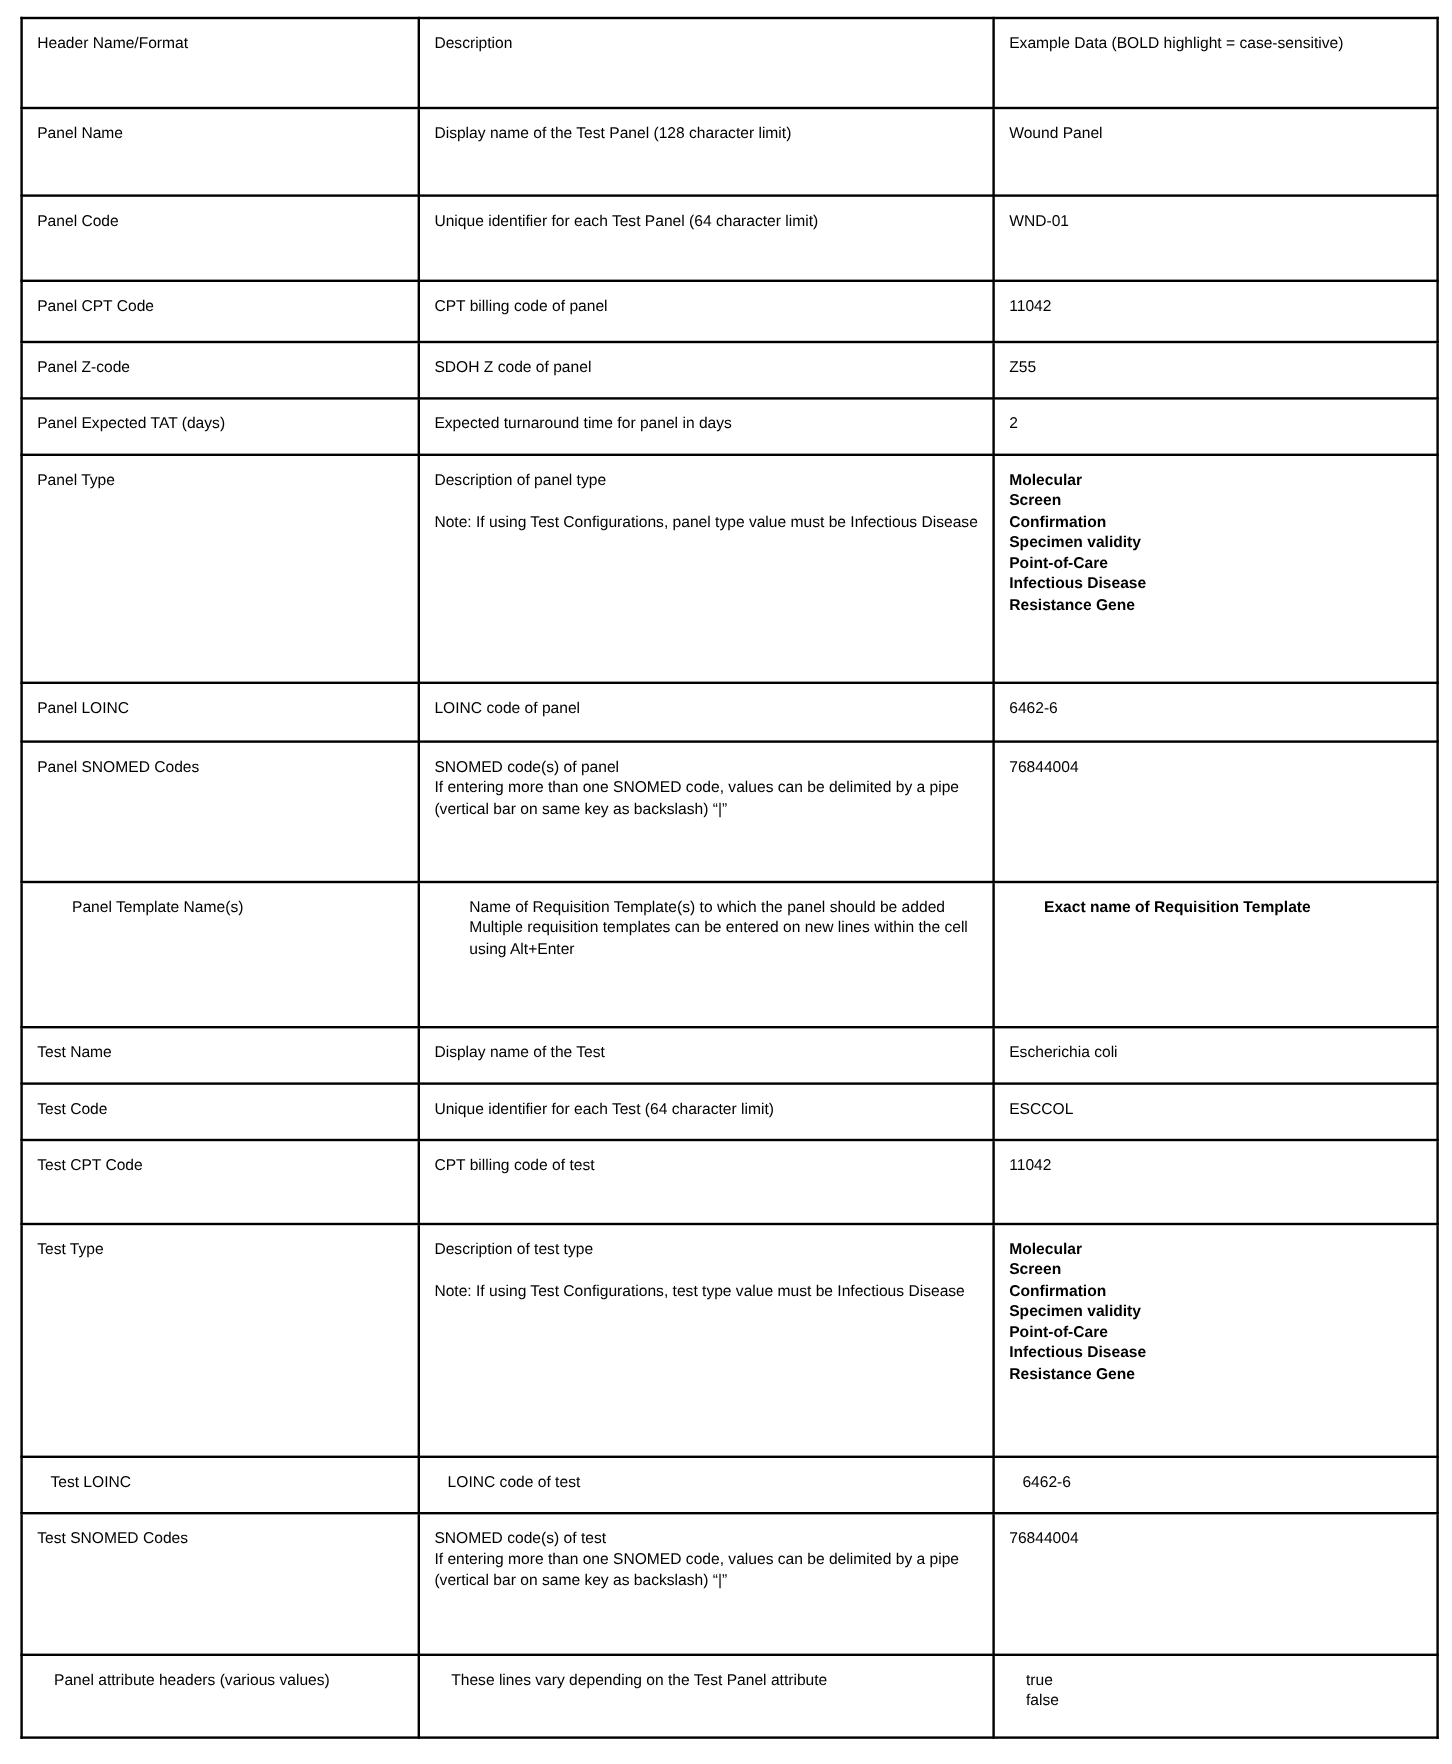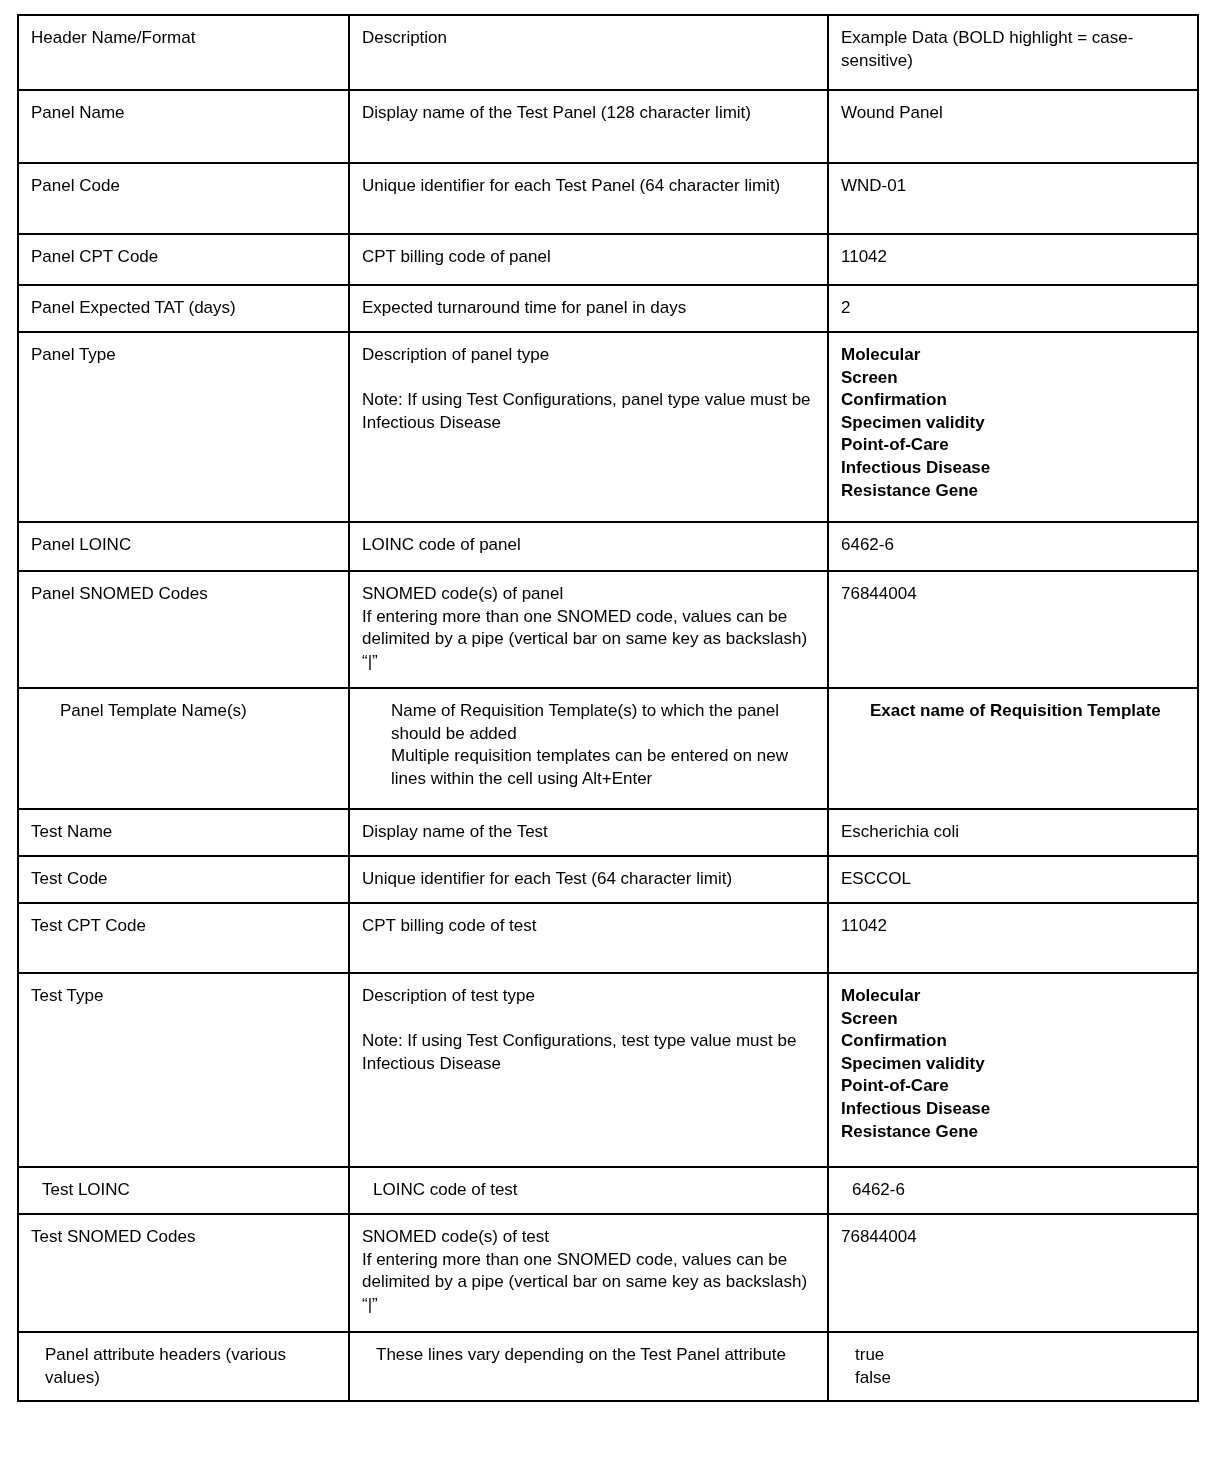--- a/index.html
+++ b/index.html
@@ -26,21 +26,21 @@
     top: 14px;
     width: 1180px;
     border-collapse: collapse;
     table-layout: fixed;
   }
   table.spec-table td,
   table.spec-table th {
     border: 2px solid #000000;
     vertical-align: top;
     padding: 11px 12px 10px 12px;
-    font-size: 17px;
+    font-size: 13px;
     line-height: 1.33;
     text-align: left;
     font-weight: normal;
   }
   col.c-name  { width: 331px; }
   col.c-desc  { width: 479px; }
   col.c-data  { width: 370px; }
 
   thead th {
     font-weight: bold;
@@ -107,20 +107,25 @@
         <td><span class="cell-text">Unique identifier for each Test Panel (64 character limit)</span></td>
         <td><span class="cell-text">WND-01</span></td>
       </tr>
 
       <tr class="r-panel-cpt">
         <td><span class="cell-text">Panel CPT Code</span></td>
         <td><span class="cell-text">CPT billing code of panel</span></td>
         <td><span class="cell-text">11042</span></td>
       </tr>
 
+      <tr class="r-panel-z">
+        <td><span class="cell-text">Panel Z-code</span></td>
+        <td><span class="cell-text">SDOH Z code of panel</span></td>
+        <td><span class="cell-text">Z55</span></td>
+      </tr>
 
       <tr class="r-panel-tat">
         <td><span class="cell-text">Panel Expected TAT (days)</span></td>
         <td><span class="cell-text">Expected turnaround time for panel in days</span></td>
         <td><span class="cell-text">2</span></td>
       </tr>
 
       <tr class="r-panel-type">
         <td><span class="cell-text">Panel Type</span></td>
         <td><span class="cell-text">Description of panel type

